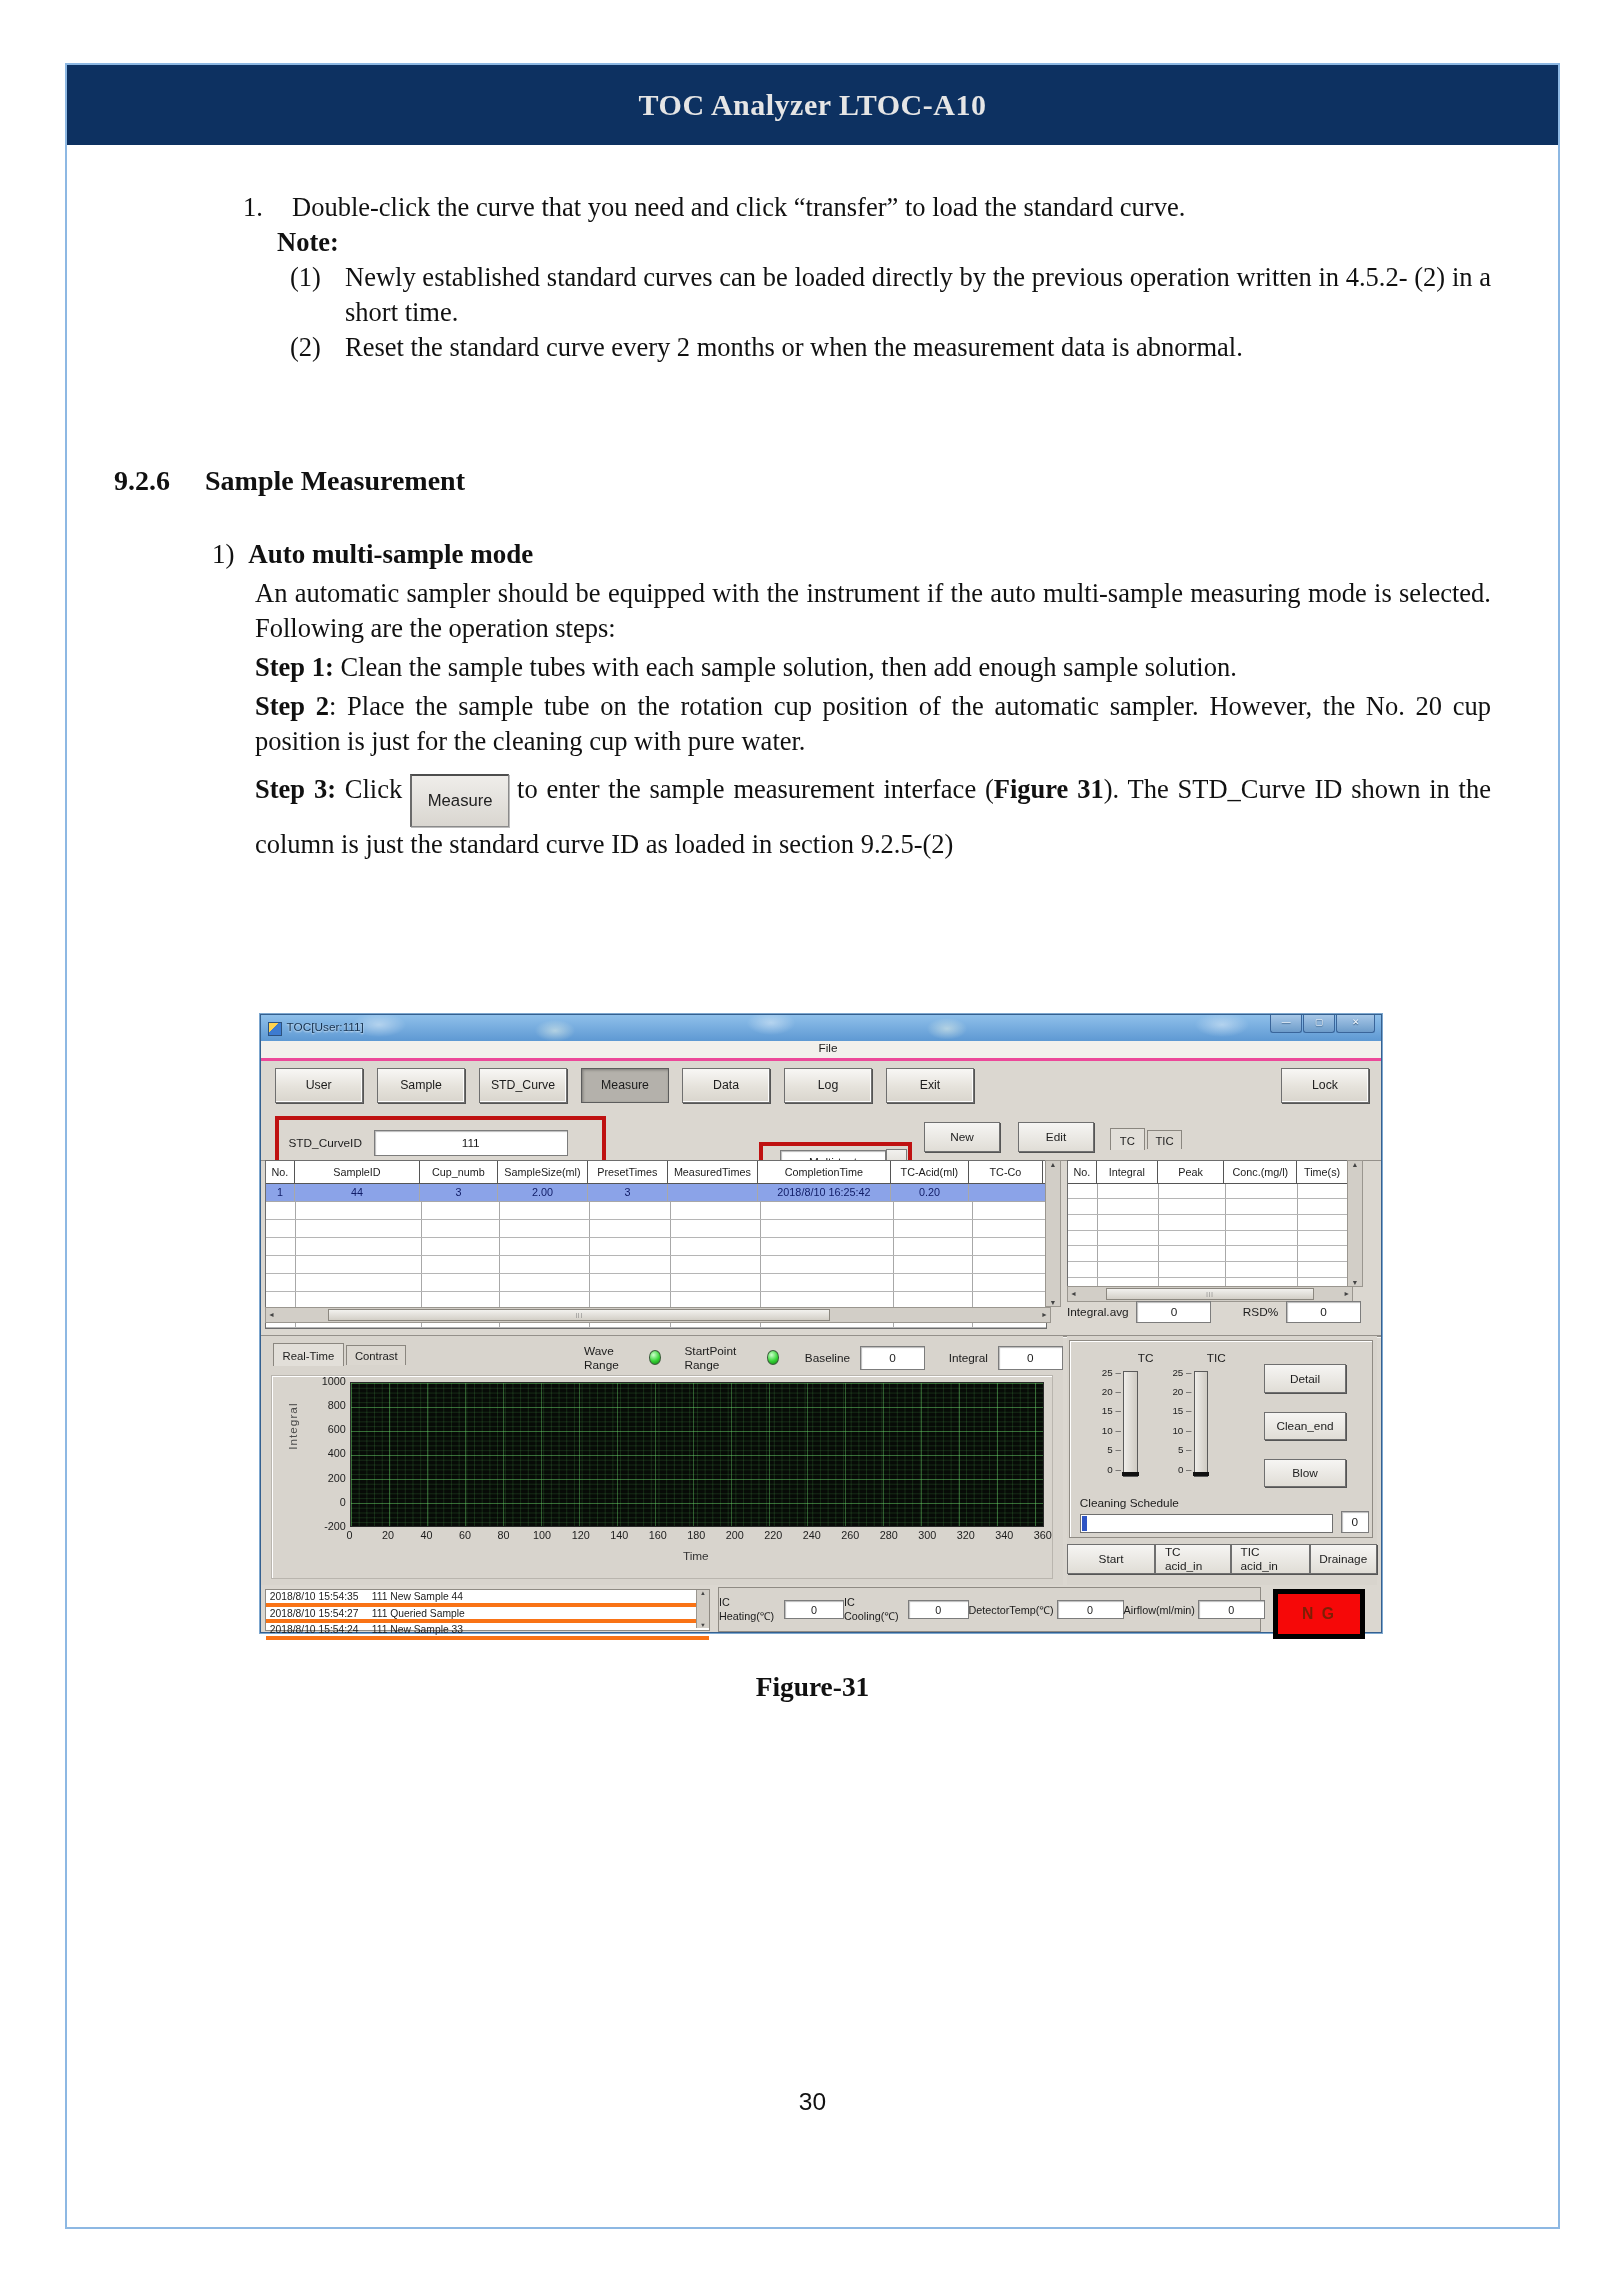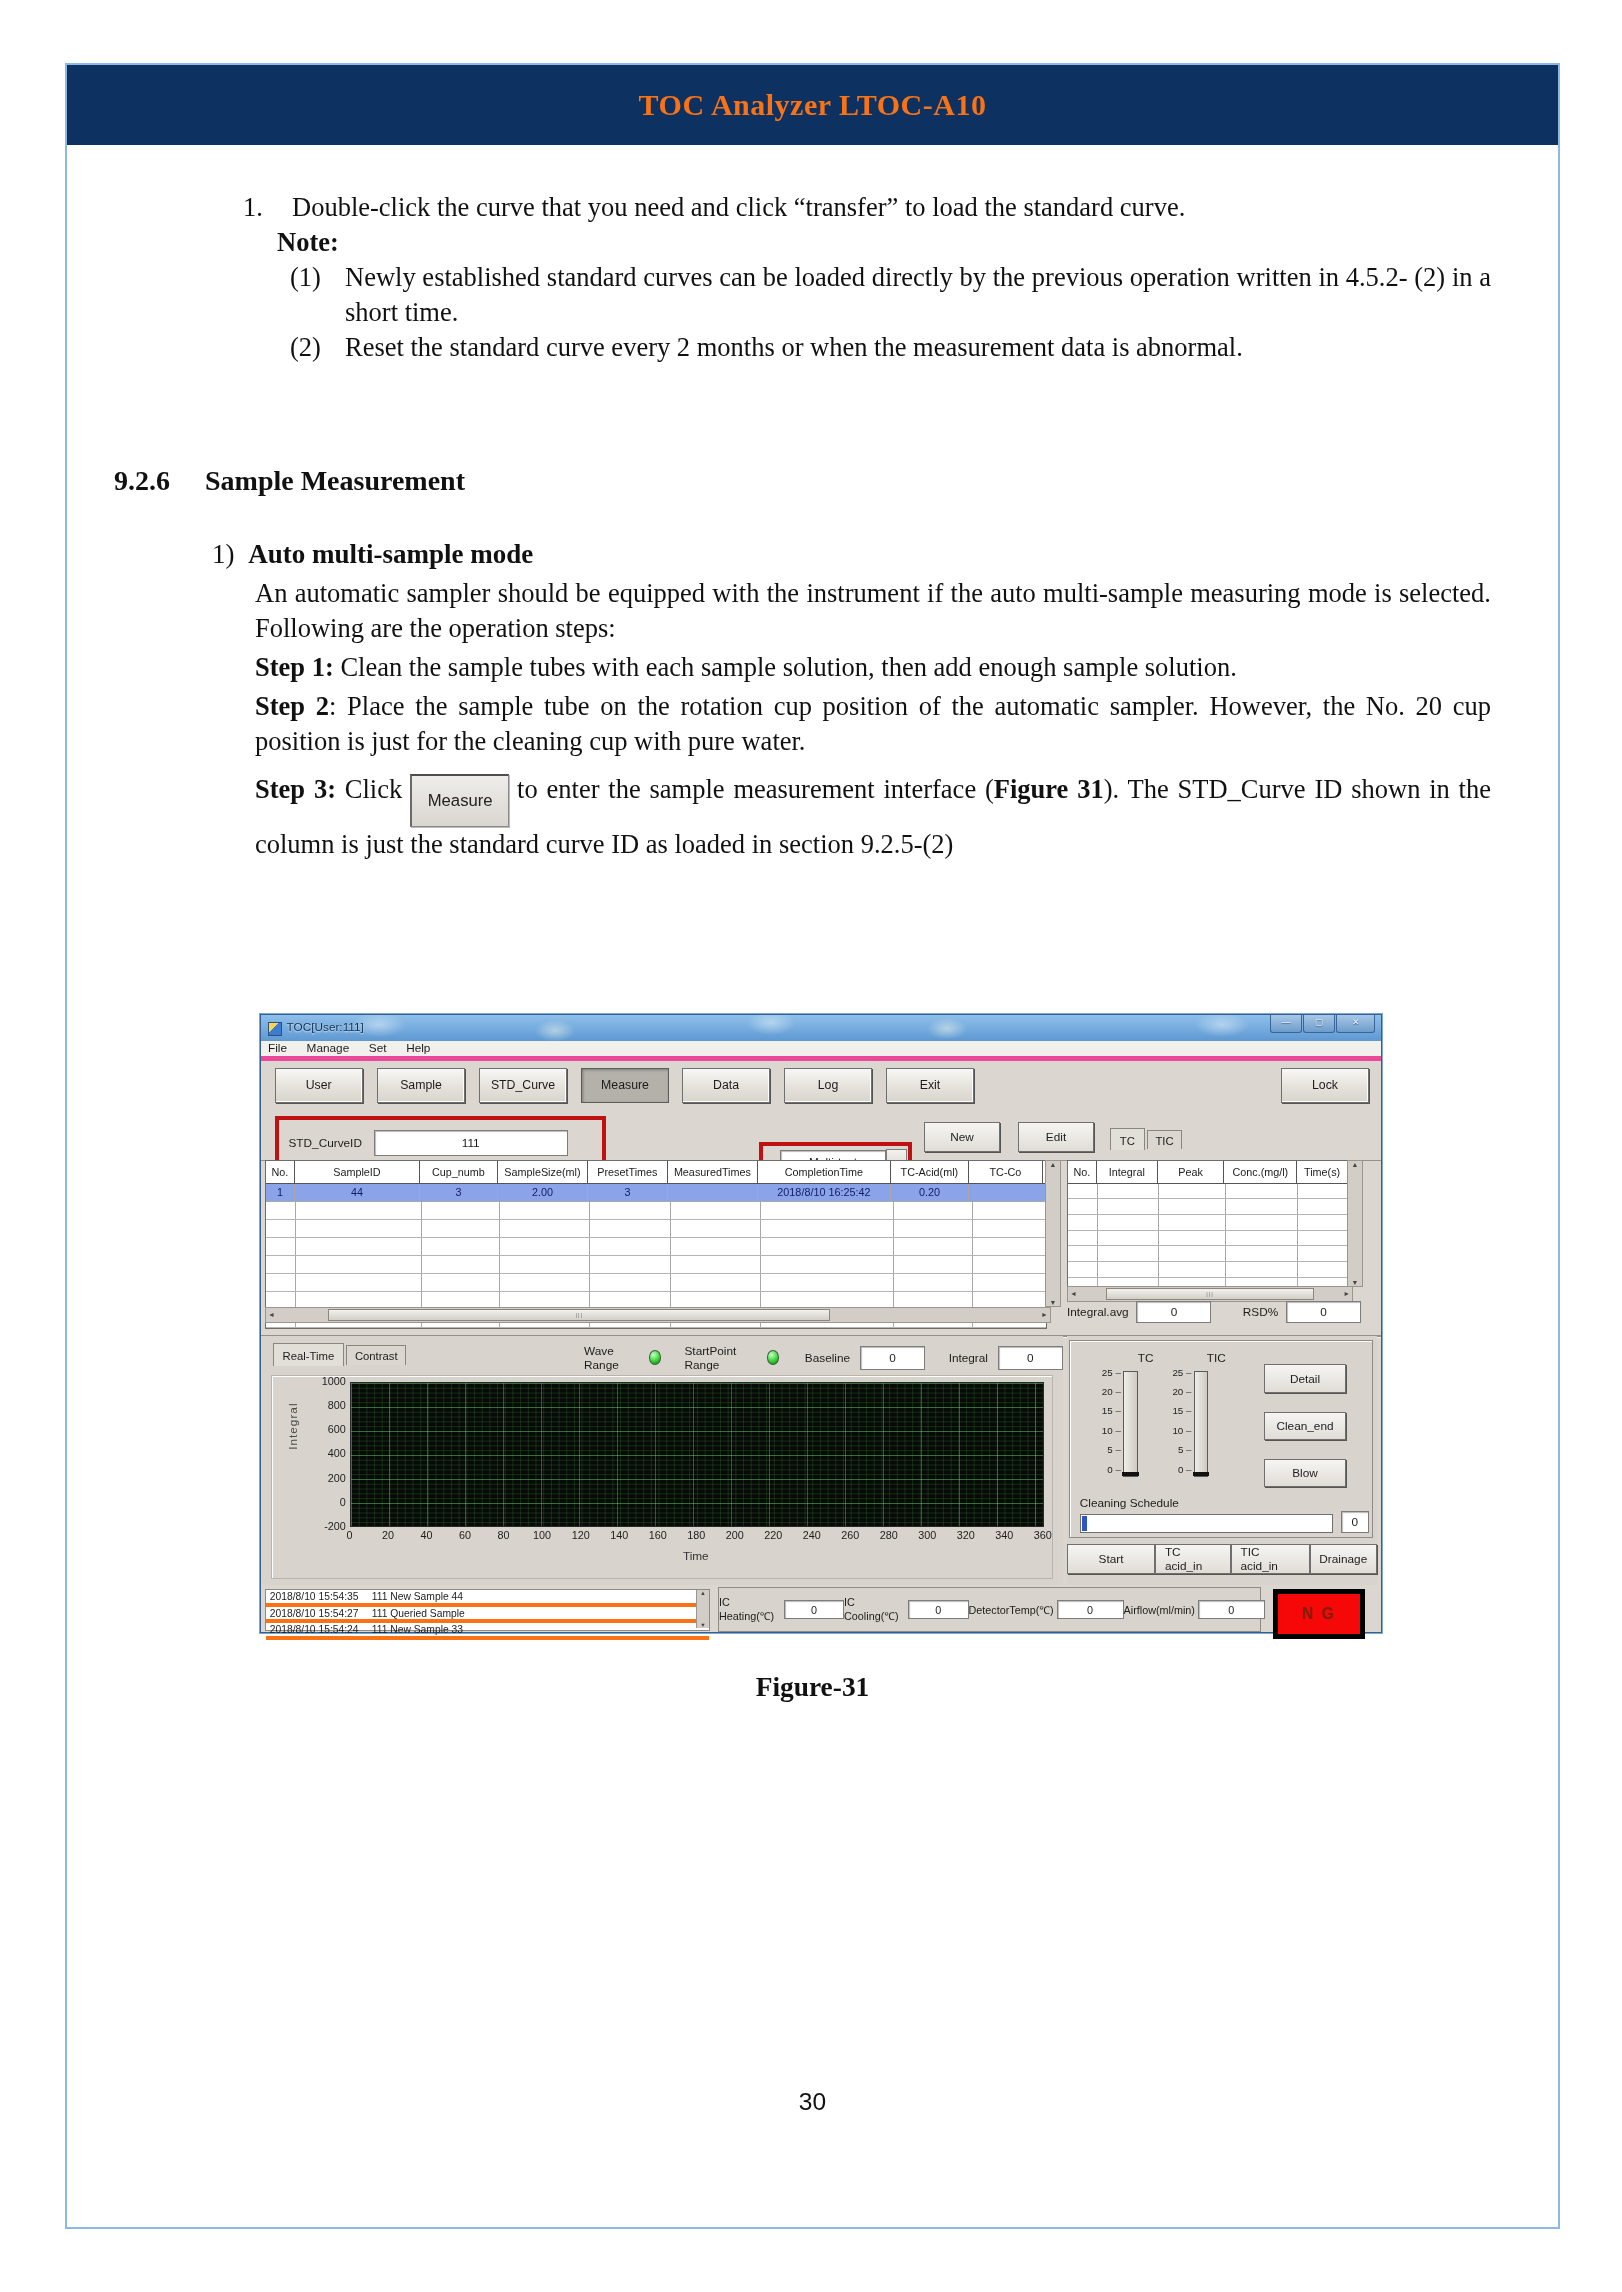--- a/index.html
+++ b/index.html
@@ -1,19 +1,19 @@
 <!DOCTYPE html>
 <html><head>
 <meta charset="utf-8">
 <style>
   html,body{margin:0;padding:0;background:#ffffff;}
   .page{position:relative;width:1622px;height:2293px;background:#fff;font-family:"Liberation Serif",serif;color:#111;}
   .page-border{position:absolute;left:65px;top:63px;width:1491px;height:2162px;border:2px solid #8db8e3;background:#fff;}
   .header-bar{position:absolute;left:0;top:0;width:100%;height:80px;background:#0d3161;display:flex;align-items:center;justify-content:center;}
-  .header-bar span{color:#f97316;font-size:30px;font-weight:bold;letter-spacing:0.5px;}
+  .header-bar span{color:#e5e5e5;font-size:30px;font-weight:bold;letter-spacing:0.5px;}
   .doc-text{position:absolute;left:0;top:80px;right:0;font-size:26.5px;line-height:35px;text-align:justify;}
   .p1{margin:45px 69px 0 176px;}
   .p1 .num{display:inline-block;width:49px;}
   .note-label{margin:0 69px 0 210px;font-weight:bold;}
   .note-item{margin:0 67px 0 278px;text-indent:-55px;}
   .note-item .num{display:inline-block;width:55px;text-indent:0;}
   .section-head{margin:98px 69px 0 47px;font-size:28px;font-weight:bold;}
   .section-head .sec-num{display:inline-block;margin-right:35px;}
   .list-head{margin:39px 69px 0 145px;font-size:27px;}
   .list-head .bold{font-weight:bold;margin-left:13.7px;}
@@ -33,21 +33,21 @@
      radial-gradient(39px 17.6px at 118px 9.8px,#eaf4fb 0%,transparent 70%),
      radial-gradient(29px 15.7px at 294px 15.7px,#f3f9e8 0%,transparent 70%),
      radial-gradient(35px 17.6px at 510px 7.8px,#eaf4fb 0%,transparent 70%),
      radial-gradient(29px 15.7px at 686px 13.7px,#f3f9e8 0%,transparent 70%),
      radial-gradient(39px 17.6px at 961px 9.8px,#eaf4fb 0%,transparent 70%);}
   .win-icon{position:absolute;left:6.9px;top:6.9px;width:11.8px;height:11.8px;background:linear-gradient(135deg,#ffd34d 0 40%,#3d7bd0 40%);border:1px solid #2c517e;}
   .win-title{position:absolute;left:25.5px;top:4.9px;color:#15314f;text-shadow:0 1px 2px rgba(255,255,255,.8);}
   .win-controls{position:absolute;right:5.9px;top:0;display:flex;}
   .win-btn{width:30px;height:16.7px;margin-left:1px;background:linear-gradient(#a8c8e8,#6d9cca);border:1px solid #3a659a;border-top:none;border-radius:0 0 2.9px 2.9px;
      color:#f4f8fc;font-size:8.8px;line-height:14.7px;text-align:center;text-shadow:0 1px 1px #33587e;}
-  .menubar{position:absolute;left:0;top:25.5px;width:100%;height:20.6px;background:#f2f0ec;border-bottom:5px solid #ec4899;display:flex;align-items:center;padding-left:7px;box-sizing:border-box;gap:19.6px;}
+  .menubar{position:absolute;left:0;top:25.5px;width:100%;height:20.6px;background:#f2f0ec;border-bottom:3px solid #ec4899;display:flex;align-items:center;padding-left:14px;box-sizing:border-box;gap:19.6px;flex-direction:column;}
   .toolbar{position:absolute;left:0;top:46px;width:100%;height:52px;background:#dbd7d0;}
   .tb-btn{position:absolute;top:6.9px;width:86px;height:33px;background:linear-gradient(#f8f7f5,#e5e2db 55%,#d9d5cd);border:1px solid #6f6f6f;box-shadow:1px 1px 0 #555, -1px -1px 0 #fdfdfd inset;
      display:flex;align-items:center;justify-content:center;font-size:12.3px;}
   .tb-btn.pressed{background:#b4b1ab;box-shadow:inset 1px 1px 2.9px #7c7a76;border-color:#5c5c5c;}
   .row2{position:absolute;left:0;top:98px;width:100%;height:47px;background:#dbd7d0;border-bottom:1px solid #94908a;}
   .redbox{position:absolute;border:4.9px solid #bf1111;display:flex;align-items:center;background:#dbd7d0;box-sizing:border-box;}
   .redbox1{left:13.7px;top:2.9px;width:331px;height:54px;padding-left:9.8px;gap:11.8px;}
   .field-input{background:#fff;border:1px solid #7c7c7c;box-shadow:inset 1px 1px 1px #bbb;height:23.5px;display:flex;align-items:center;justify-content:center;}
   .redbox2{left:498px;top:2.9px;width:153px;height:41px;padding-left:17px;margin-top:26px;}
   .dd-value{width:104px;}

